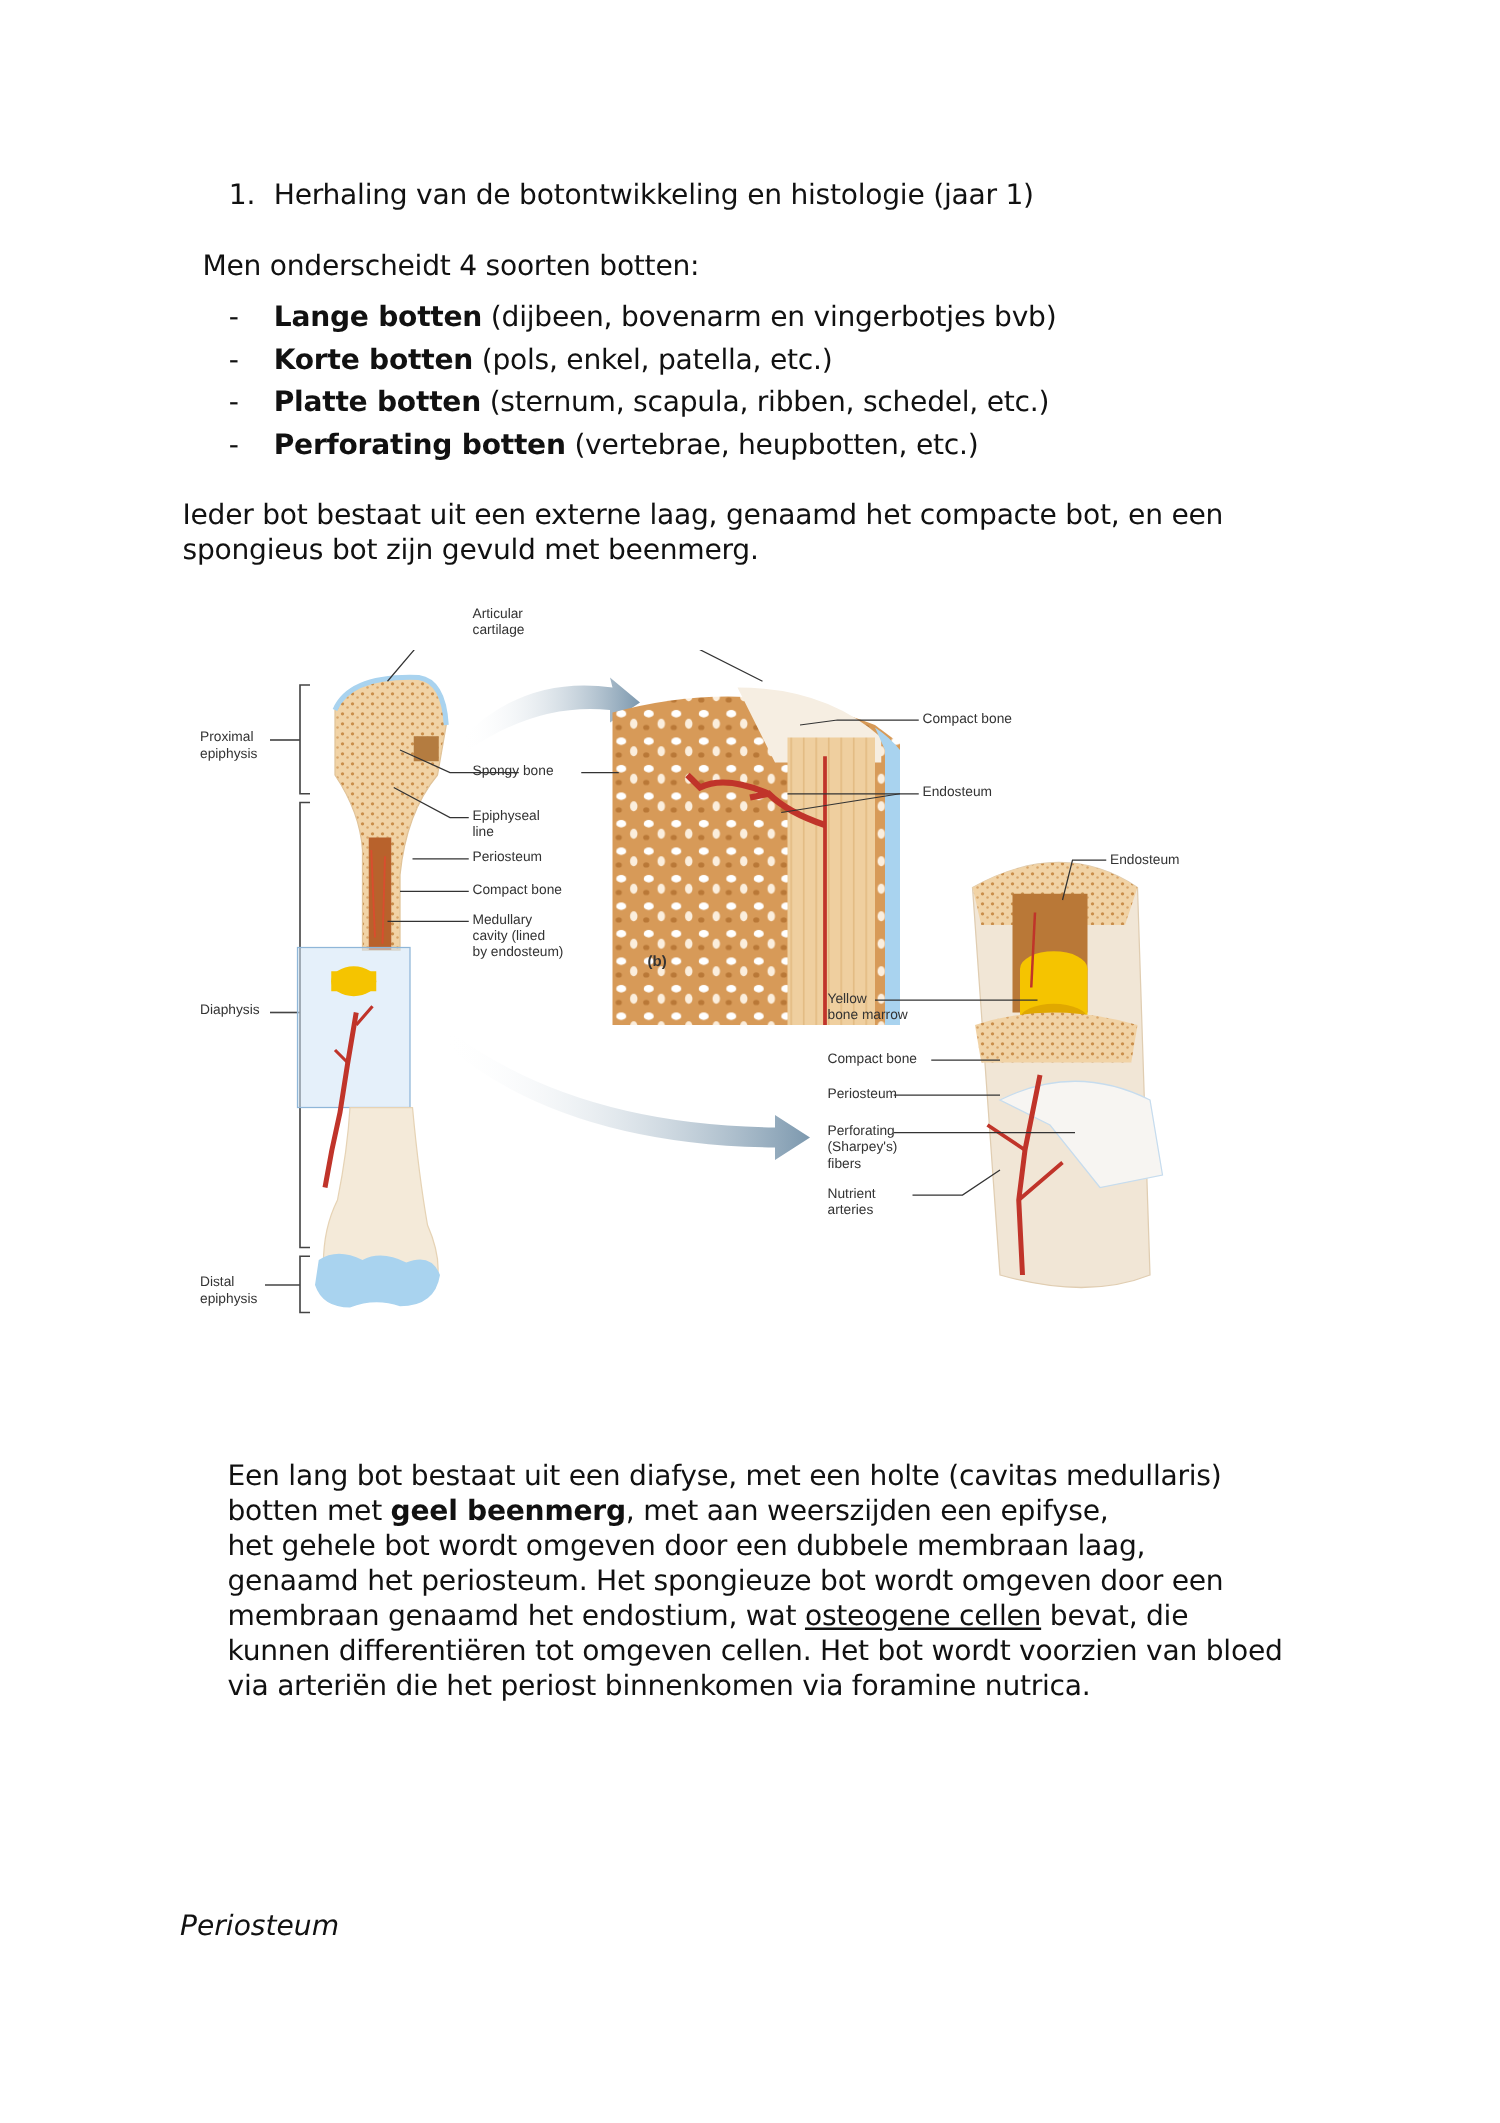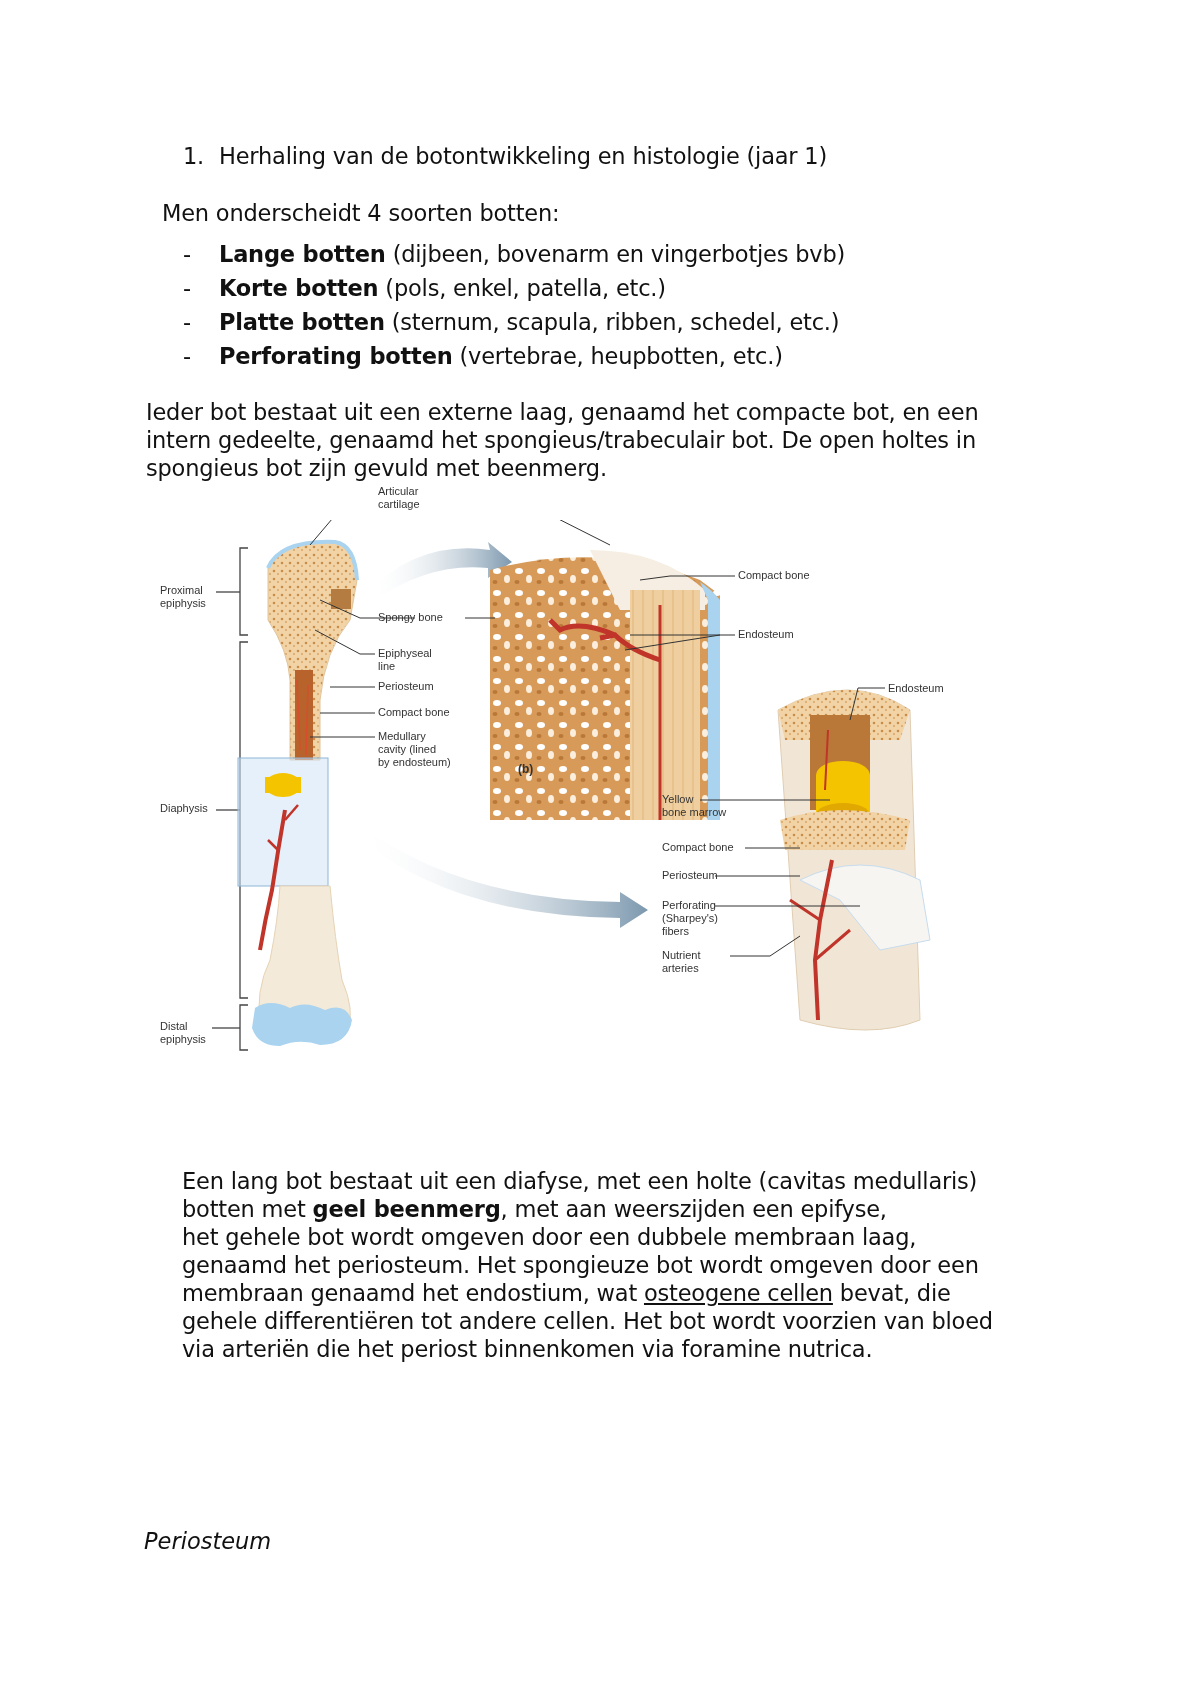--- a/index.html
+++ b/index.html
@@ -40,21 +40,20 @@
 
   <ul class="bullets">
     <li><span class="dash">-</span><b>Lange botten</b><span> (dijbeen, bovenarm en vingerbotjes bvb)</span></li>
     <li><span class="dash">-</span><b>Korte botten</b><span> (pols, enkel, patella, etc.)</span></li>
     <li><span class="dash">-</span><b>Platte botten</b><span> (sternum, scapula, ribben, schedel, etc.)</span></li>
     <li><span class="dash">-</span><b>Perforating botten</b><span> (vertebrae, heupbotten, etc.)</span></li>
   </ul>
 
   <div class="para p1">
     <span class="line">Ieder bot bestaat uit een externe laag, genaamd het compacte bot, en een</span>
-    <span class="line">intern gedeelte, genaamd het spongieus/trabeculair bot. De open holtes in</span>
     <span class="line">spongieus bot zijn gevuld met beenmerg.</span>
   </div>
 
   <div class="figure">
     <svg width="900" height="640" viewBox="0 0 900 640">
       <defs>
         <linearGradient id="arrowGrad" x1="0" y1="0" x2="1" y2="0">
           <stop offset="0" stop-color="#ffffff" stop-opacity="0"></stop>
           <stop offset="1" stop-color="#7c98ae"></stop>
         </linearGradient>
@@ -189,18 +188,18 @@
         <div>arteries</div>
     </div>
   </div>
 
   <div class="para p2">
     <span class="line"><span>Een lang bot bestaat uit een diafyse, met een holte (cavitas medullaris)</span></span>
     <span class="line"><span>botten met </span><b>geel beenmerg</b><span>, met aan weerszijden een epifyse,</span></span>
     <span class="line"><span>het gehele bot wordt omgeven door een dubbele membraan laag,</span></span>
     <span class="line"><span>genaamd het periosteum. Het spongieuze bot wordt omgeven door een</span></span>
     <span class="line"><span>membraan genaamd het endostium, wat </span><u>osteogene cellen</u><span> bevat, die</span></span>
-    <span class="line"><span>gehele differentiëren tot andere cellen. Het bot wordt voorzien van bloed</span></span>
+    <span class="line"><span>kunnen differentiëren tot omgeven cellen. Het bot wordt voorzien van bloed</span></span>
     <span class="line"><span>via arteriën die het periost binnenkomen via foramine nutrica.</span></span>
   </div>
 
   <div class="histo">Periosteum</div>
 </div>
 
 </body></html>

